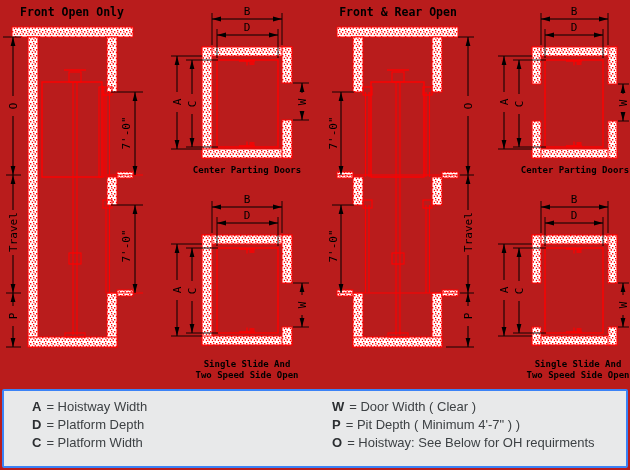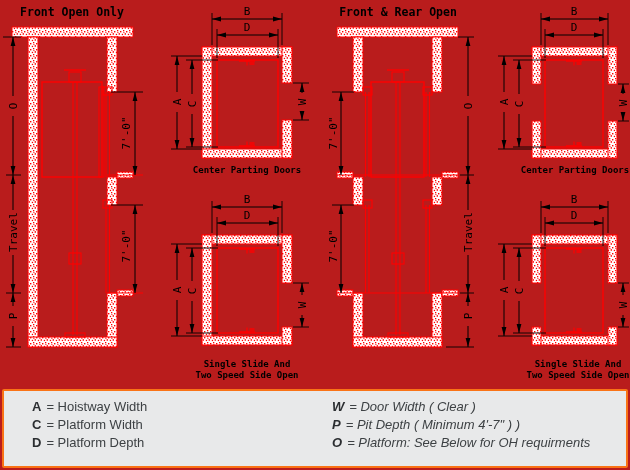--- a/index.html
+++ b/index.html
@@ -11,25 +11,25 @@
   .red{stroke:#f00;fill:none;stroke-width:1.4;}
   .redthin{stroke:#f00;fill:none;stroke-width:1.1;}
   .dim{stroke:#000;fill:none;stroke-width:1;}
   .ext{stroke:#000;fill:none;stroke-width:0.9;}
   text{fill:#000;}
   .dimlbl{font:11px "DejaVu Sans Mono", monospace;}
   .title{font:700 11.5px "DejaVu Sans Mono", monospace;}
   .caption{font:700 9px "DejaVu Sans Mono", monospace;}
   
   .legend{position:absolute;left:2px;top:389px;width:622px;height:75px;
-          background:#e8e9ea;border:2px solid #f97316;border-radius:2px;
+          background:#e8e9ea;border:2px solid #3b82f6;border-radius:2px;
           font-family:"Liberation Sans", sans-serif;font-size:13px;color:#3d4144;}
   .lcol{position:absolute;top:7px;}
   .lcol.left{left:28px;}
-  .lcol.right{left:328px;font-style:italic;}
+  .lcol.right{left:328px;}
   .lrow{height:18px;line-height:18px;white-space:nowrap;}
   .lkey{font-weight:700;color:#2b2e31;}
   .ltext{margin-left:5px;}
 </style>
 </head>
 <body>
 
 <div class="page">
 
 <svg width="630" height="388" viewBox="0 0 630 388">
@@ -329,32 +329,32 @@
     <text class="caption" x="578" y="378" text-anchor="middle">Two Speed Side Open</text>
   </g>
 </svg>
 
   <div class="legend">
     <div class="lcol left">
       <div class="lrow">
         <span class="lkey">A</span><span class="ltext">= Hoistway Width</span>
       </div>
       <div class="lrow">
+        <span class="lkey">D</span><span class="ltext">= Platform Depth</span>
+      </div>
+      <div class="lrow">
         <span class="lkey">C</span><span class="ltext">= Platform Width</span>
-      </div>
-      <div class="lrow">
-        <span class="lkey">D</span><span class="ltext">= Platform Depth</span>
       </div>
     </div>
     <div class="lcol right">
       <div class="lrow">
         <span class="lkey">W</span><span class="ltext">= Door Width ( Clear )</span>
       </div>
       <div class="lrow">
         <span class="lkey">P</span><span class="ltext">= Pit Depth ( Minimum 4'-7" ) )</span>
       </div>
       <div class="lrow">
-        <span class="lkey">O</span><span class="ltext">= Platform: See Below for OH requirments</span>
+        <span class="lkey">O</span><span class="ltext">= Hoistway: See Below for OH requirments</span>
       </div>
     </div>
   </div>
 
 </div>
 
 </body></html>

